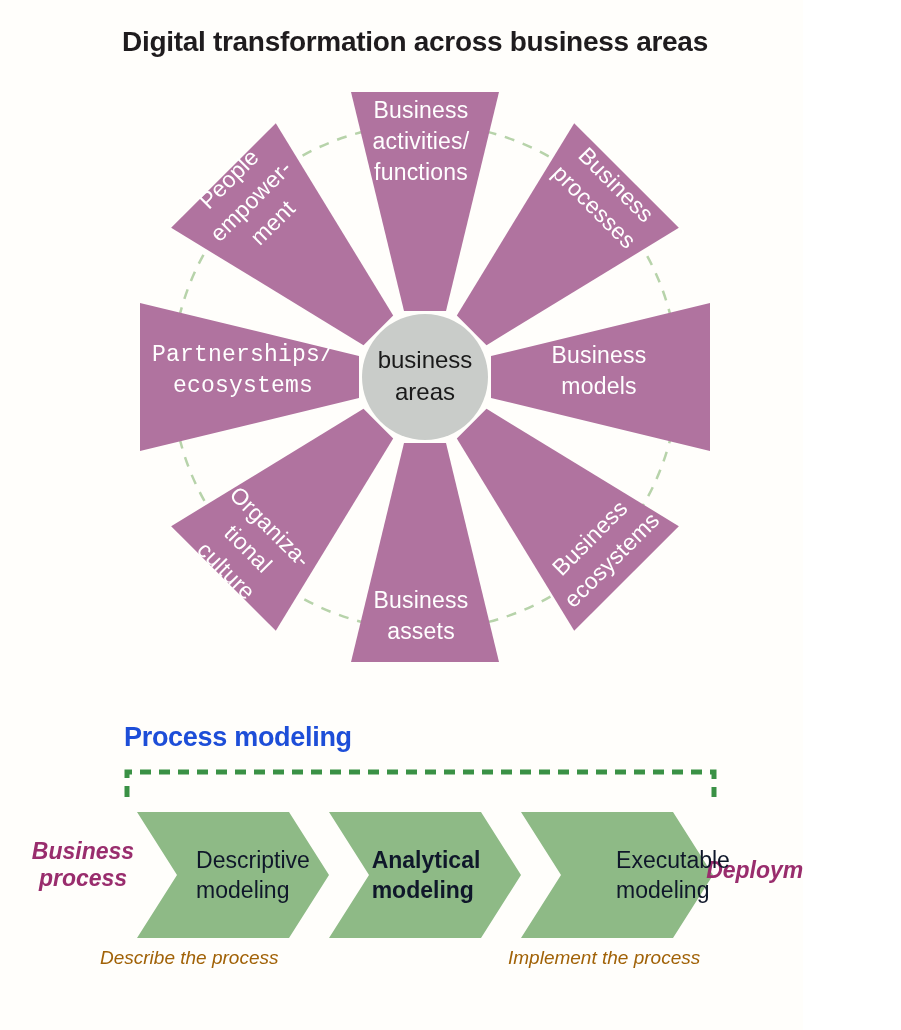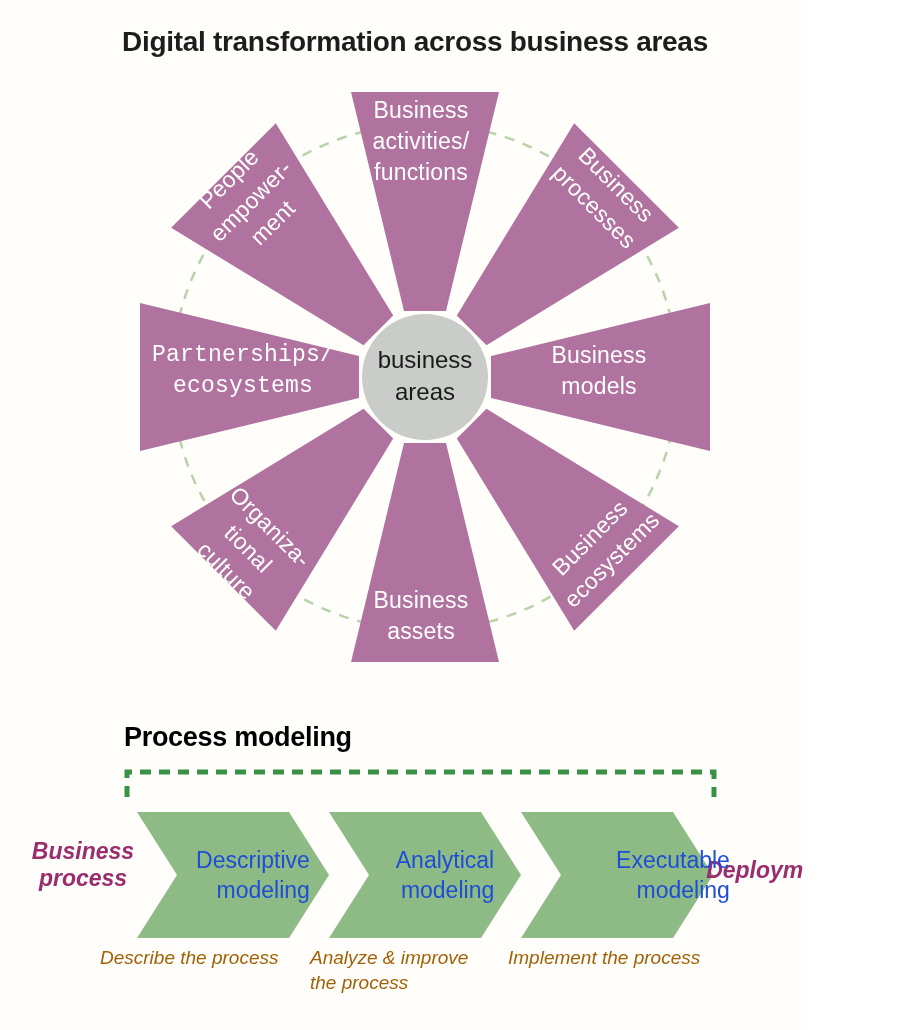--- a/index.html
+++ b/index.html
@@ -21,21 +21,21 @@
     font-weight: bold;
     color: #1f1c1e;
     letter-spacing: -0.3px;
     white-space: pre-line;
   }
   .section-title {
     position: absolute;
     left: 124px; top: 722px;
     font-size: 27px;
     font-weight: bold;
-    color: #000000;
+    color: #1d4ed8;
     letter-spacing: -0.3px;
   }
 
   
   .wlabel {
     position: absolute;
     transform: translate(-50%, -50%);
     color: #ffffff;
     font-size: 23px;
     line-height: 31px;
@@ -77,29 +77,29 @@
     line-height: 27px;
     text-align: center;
     white-space: pre-line;
   }
   .start-label { left: 28px; top: 838px; width: 110px; }
   .end-label   { left: 692px; top: 857px; width: 160px; text-align: center; }
 
   .arrow-label {
     position: absolute;
     transform: translate(-50%, -50%);
-    color: #1d4ed8;
+    color: #0f172a;
     font-size: 23px;
     line-height: 30px;
-    text-align: right;
+    text-align: left;
     white-space: pre-line;
     font-weight: 500;
   }
   .a1 { left: 253px; top: 875px; }
-  .a2 { left: 445px; top: 875px; }
+  .a2 { left: 426px; top: 875px; font-weight: bold; }
   .a3 { left: 637px; top: 875px; margin-left: 36px; }
 
   .caption {
     position: absolute;
     top: 945px;
     color: #a16207;
     font-style: italic;
     font-size: 19px;
     line-height: 25px;
     white-space: pre-line;
@@ -171,17 +171,15 @@
   <div class="flow-label end-label">Deployment</div>
 
   <div class="arrow-label a1">Descriptive
 modeling</div>
   <div class="arrow-label a2">Analytical
 modeling</div>
   <div class="arrow-label a3">Executable
 modeling</div>
 
   <div class="caption c1">Describe the process</div>
-  <div class="caption c2">Analyze &amp; improve
-the process</div>
   <div class="caption c3">Implement the process</div>
 
 </div>
 
 </body></html>

